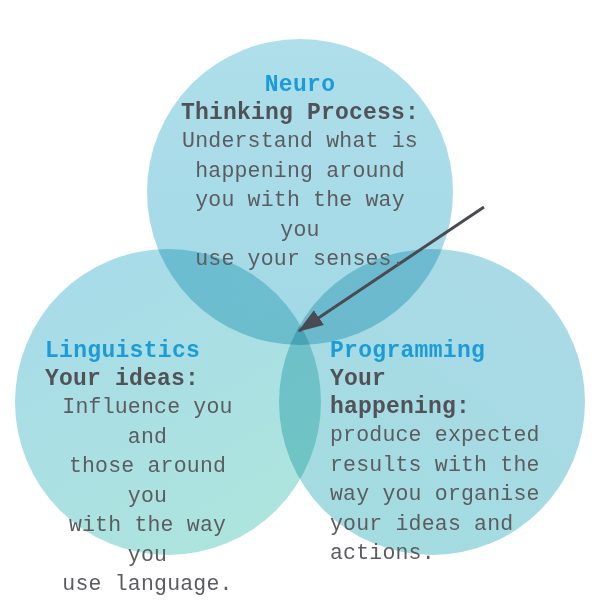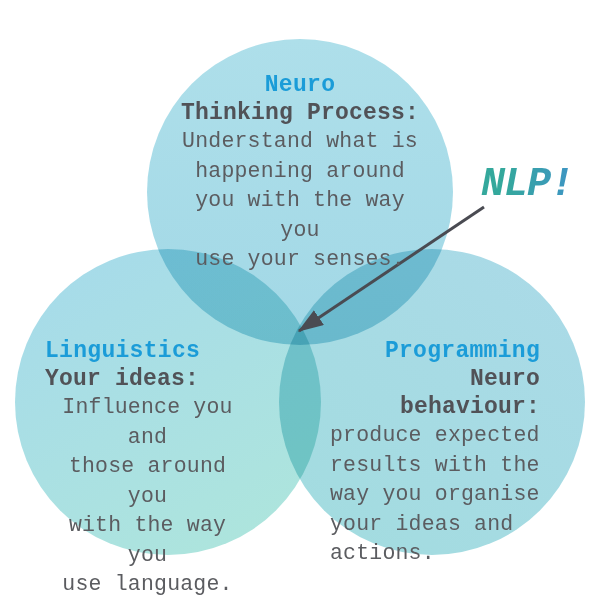--- a/index.html
+++ b/index.html
@@ -20,21 +20,21 @@
   
   .tblock{position:absolute;}
   .tblock .title{font-size:23px;font-weight:bold;line-height:27px;color:var(--header-blue);letter-spacing:.3px;}
   .tblock .subtitle{font-size:23px;font-weight:bold;line-height:28px;color:var(--subtitle-gray);letter-spacing:.2px;}
   .tblock .body{font-size:21.5px;line-height:29.5px;color:var(--body-gray);white-space:pre-line;letter-spacing:.2px;}
   .block-neuro{left:170px;top:72px;width:260px;text-align:center;}
   .block-linguistics{left:45px;top:338px;width:205px;}
   .block-linguistics .title,.block-linguistics .subtitle{text-align:left;}
   .block-linguistics .body{text-align:center;}
   .block-programming{left:330px;top:338px;width:210px;}
-  .block-programming .title,.block-programming .subtitle{text-align:right;}
+  .block-programming .title,.block-programming .subtitle{}
   .block-programming .body{text-align:left;}
   
   .nlp-label{
     position:absolute;left:481px;top:163px;width:115px;
     font-size:40px;font-weight:bold;font-style:italic;line-height:44px;
     letter-spacing:-1px;color:var(--nlp-teal);
   }
   @supports (-webkit-background-clip: text) {
     .nlp-label{
       background:linear-gradient(90deg,var(--nlp-teal) 20%,var(--nlp-blue) 85%);
@@ -80,23 +80,22 @@
     <div class="title">Linguistics</div>
     <div class="subtitle">Your ideas:</div>
     <div class="body">Influence you and
 those around you
 with the way you
 use language.</div>
   </div>
 
   <div class="tblock block-programming">
     <div class="title">Programming</div>
-    <div class="subtitle">Neuro behaviour:</div>
+    <div class="subtitle">Your happening:</div>
     <div class="body">produce expected
 results with the
 way you organise
 your ideas and
 actions.</div>
   </div>
 
-  <div class="nlp-label">NLP!</div>
 
 </div>
 
 </body></html>

